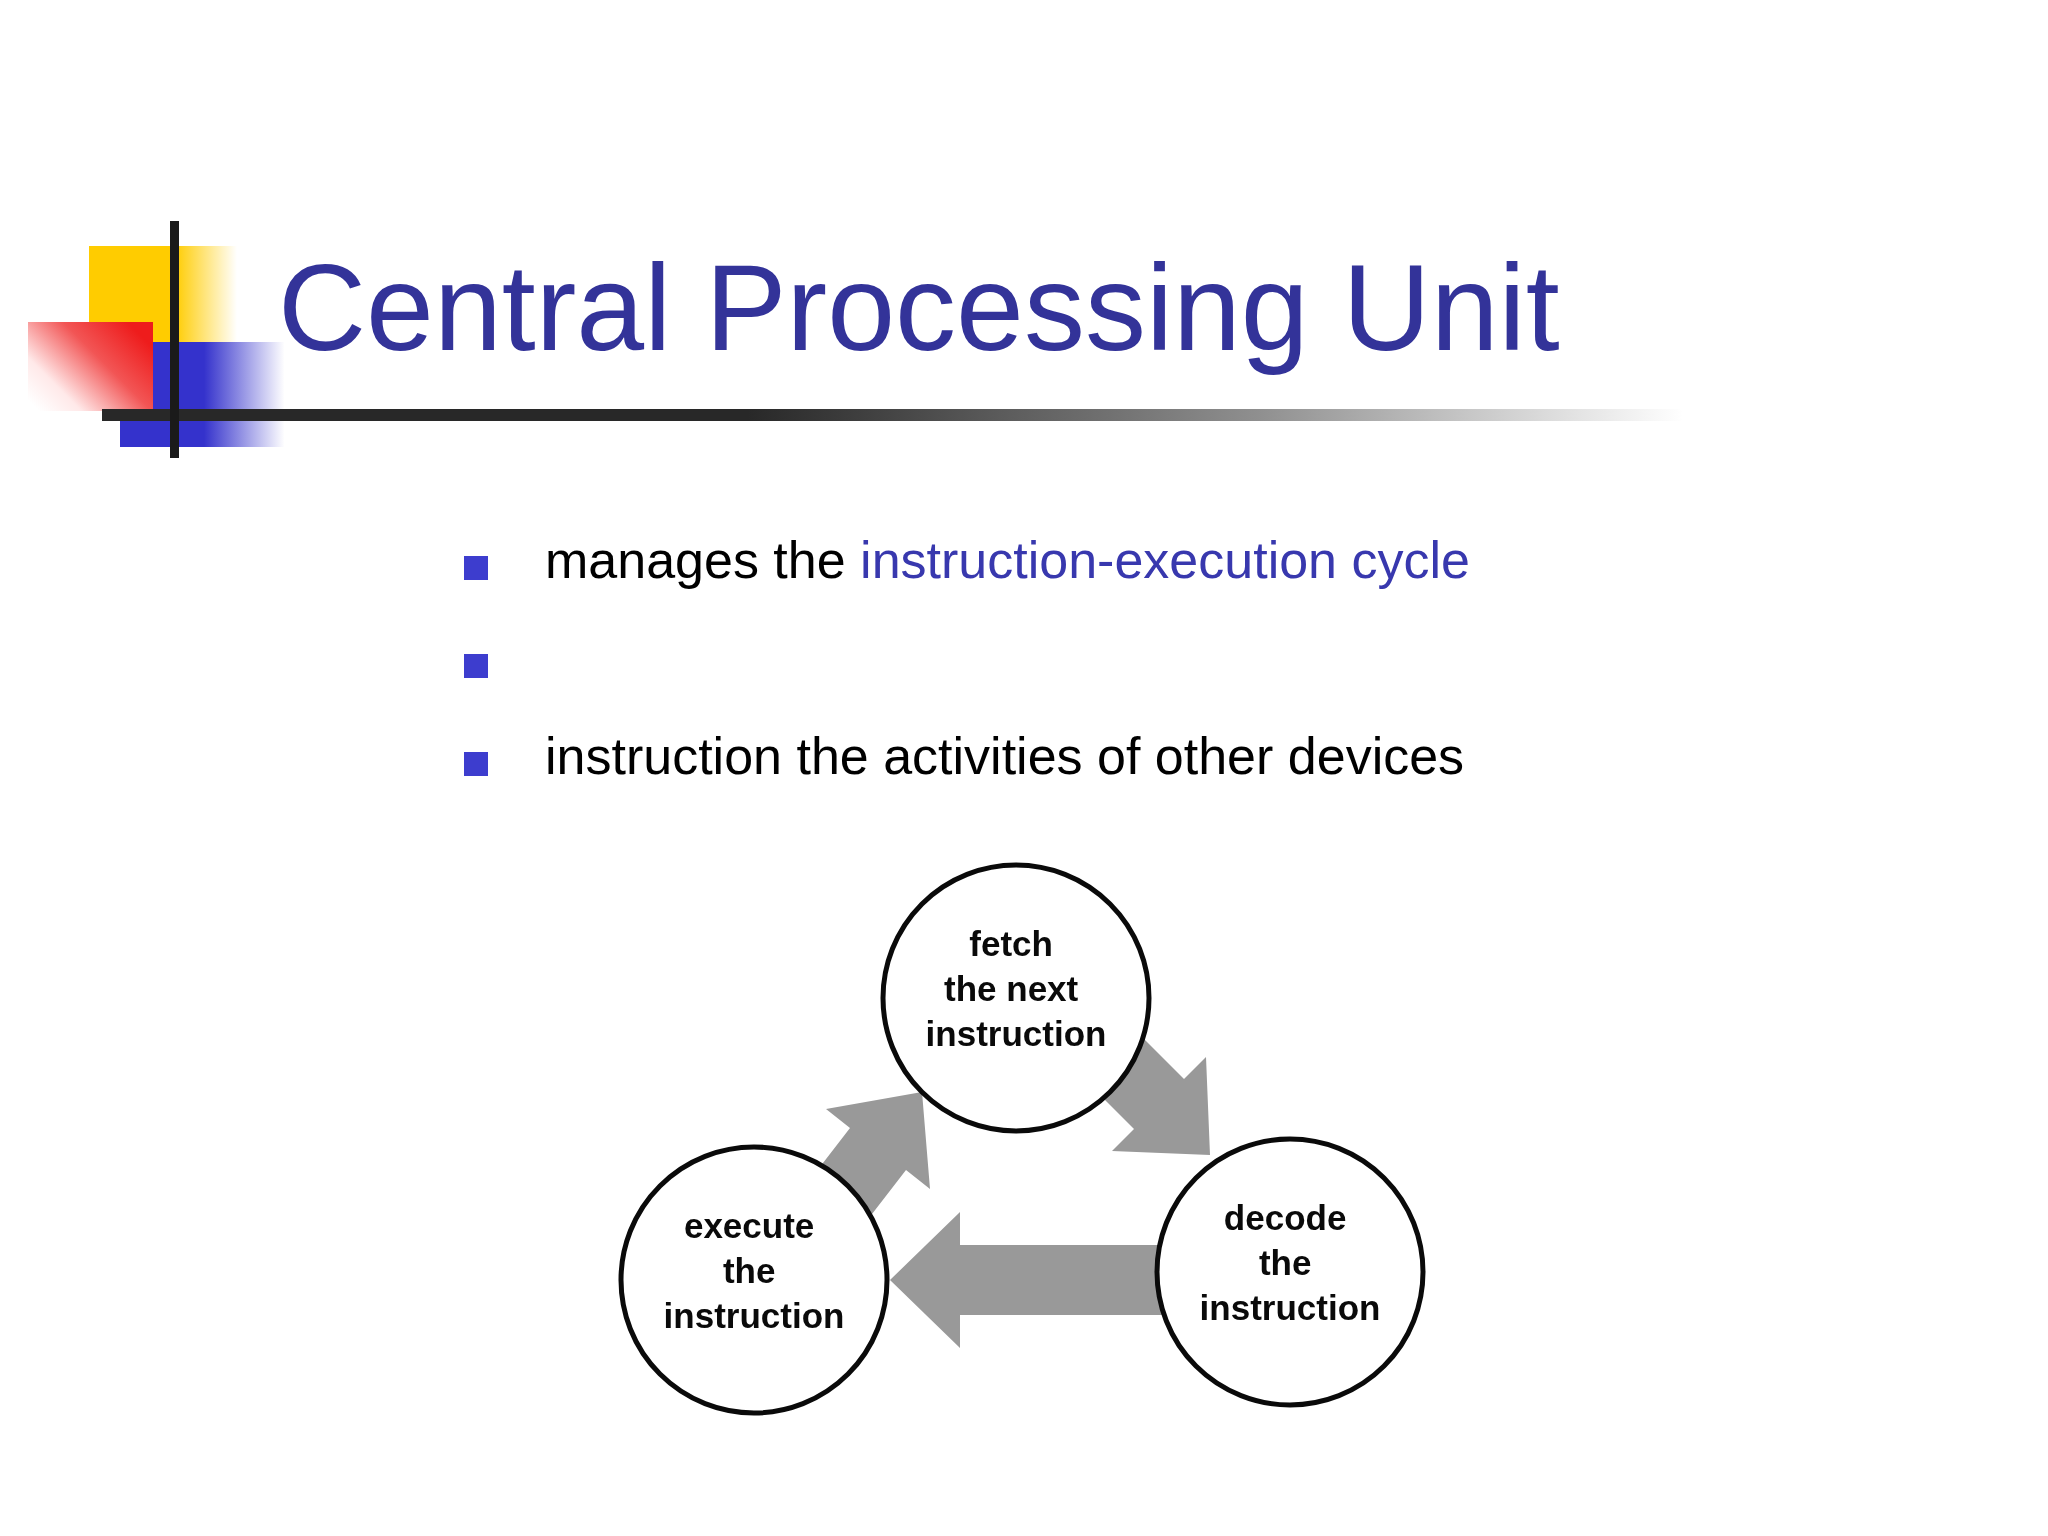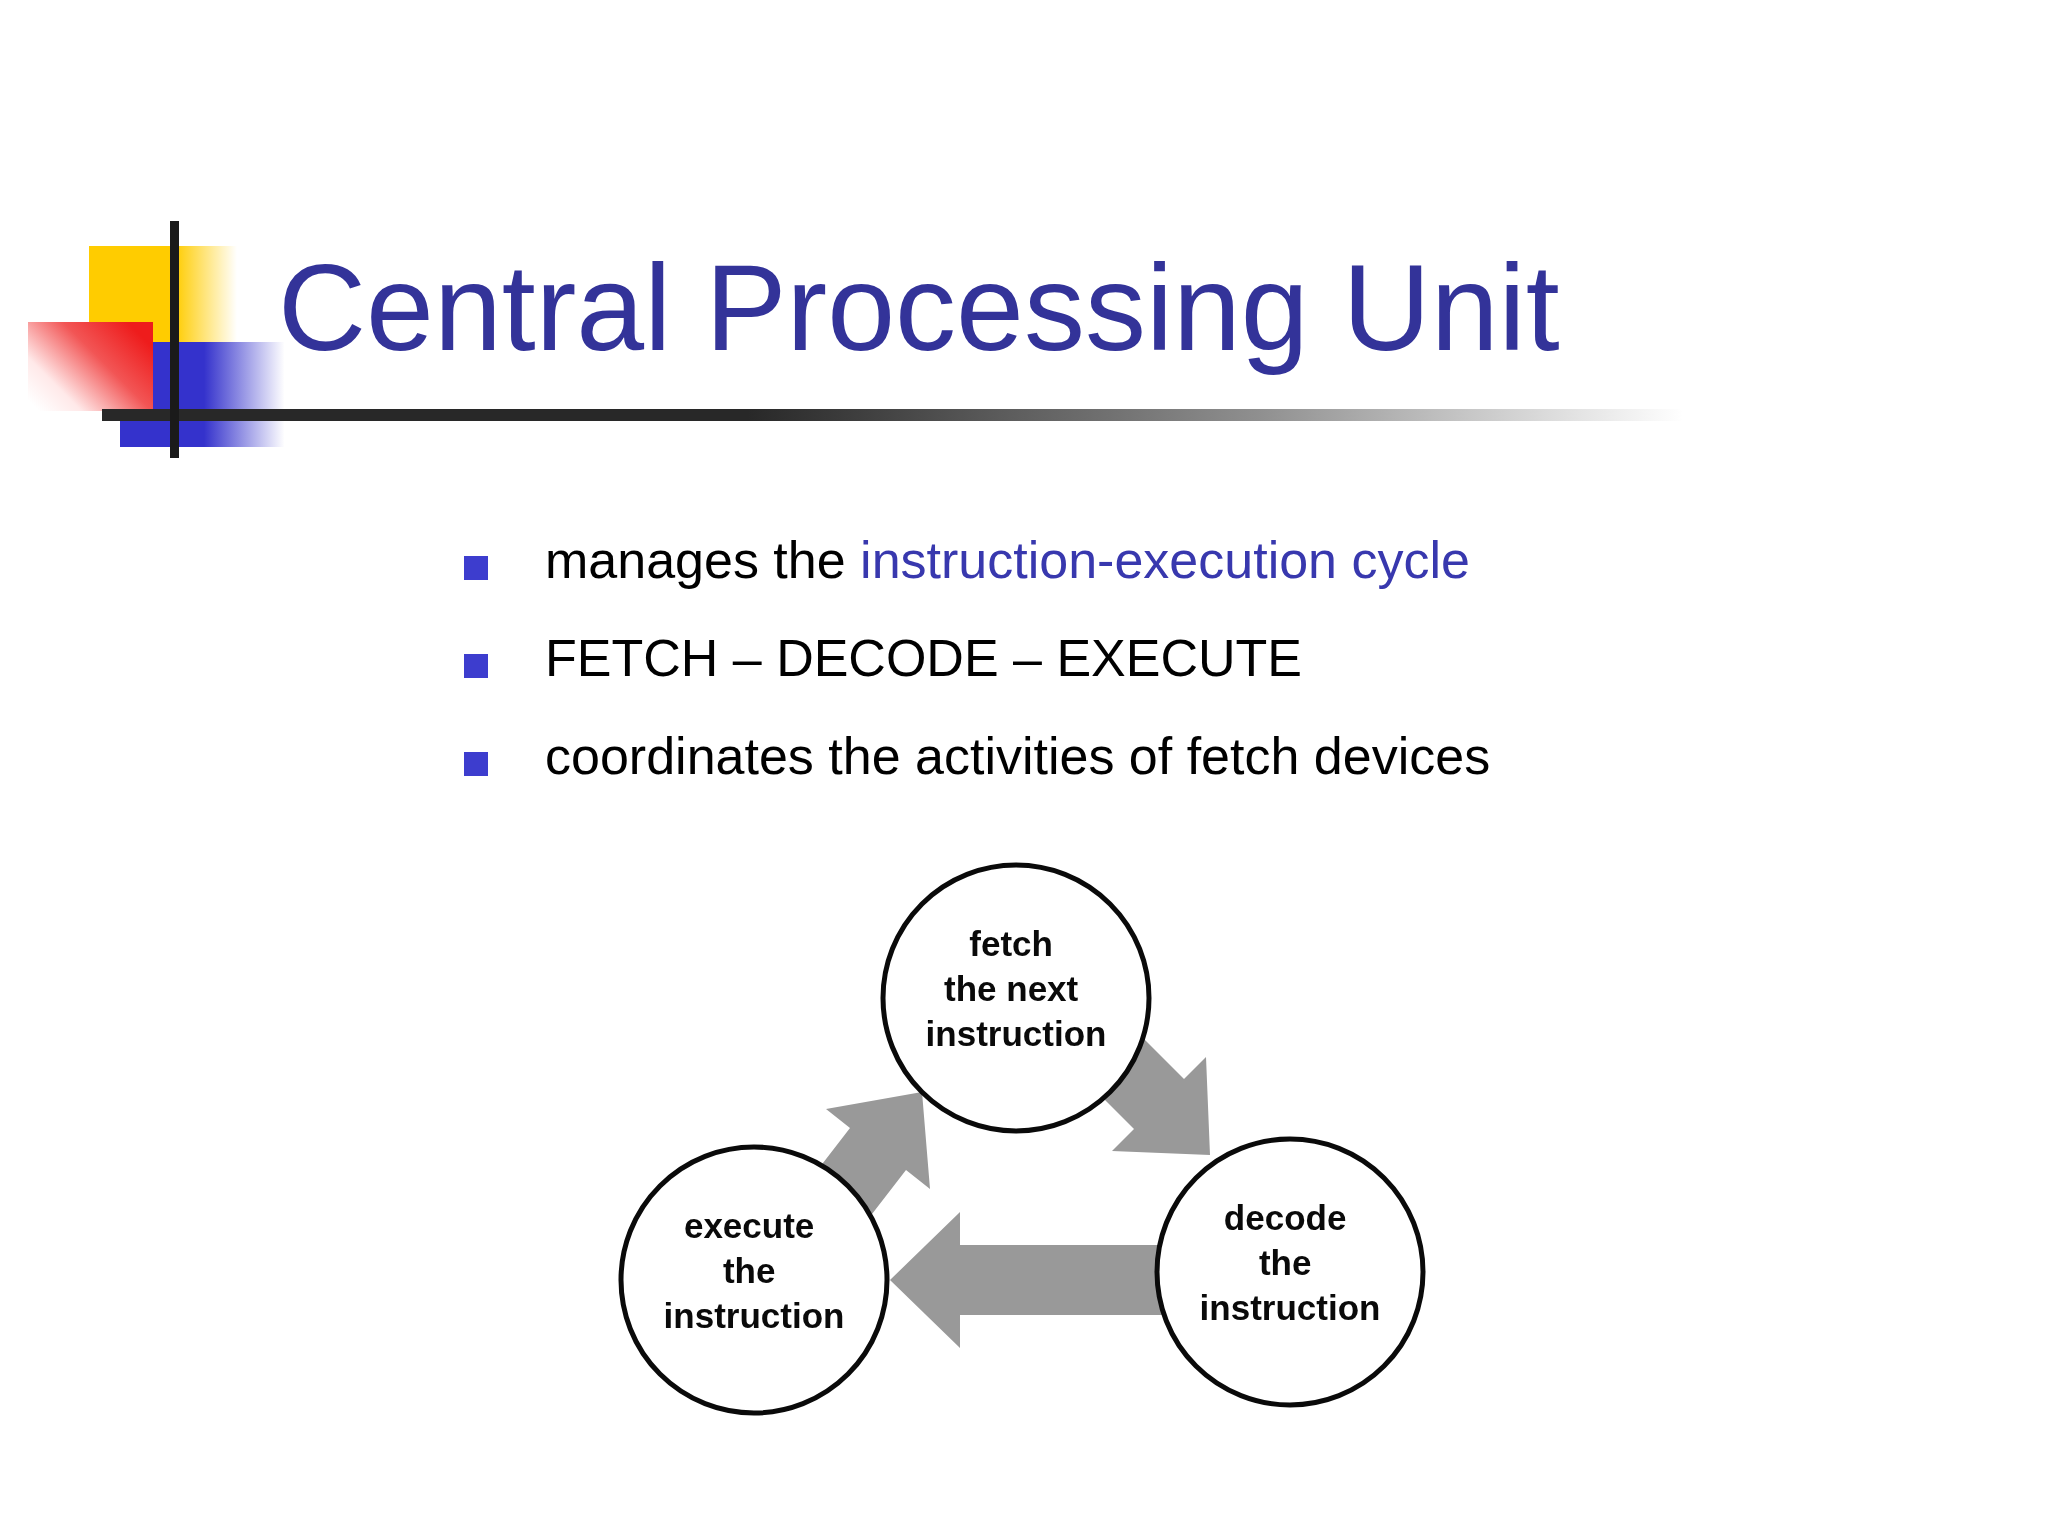--- a/index.html
+++ b/index.html
@@ -65,25 +65,24 @@
 
   <h1 class="title">Central Processing Unit</h1>
 
   <div class="bullets">
     <div class="bullet">
       <span class="marker"></span>
       <span class="bullet-text"><span>manages the </span><span class="hl">instruction-execution cycle</span></span>
     </div>
     <div class="bullet">
       <span class="marker"></span>
-      <span class="bullet-text"><span>FETCH – DECODE – EXECUTE</span><span class="hl"></span></span>
     </div>
     <div class="bullet">
       <span class="marker"></span>
-      <span class="bullet-text"><span>coordinates the activities of fetch devices</span><span class="hl"></span></span>
+      <span class="bullet-text"><span>instruction the activities of other devices</span><span class="hl"></span></span>
     </div>
   </div>
 
   <svg class="diagram" width="880" height="600" viewBox="0 0 880 600" xmlns="http://www.w3.org/2000/svg">
 
     <polygon class="arrow" points="212,389 290,288 266,269 362,252 370,349 346,330 268,431 257,388"></polygon>
     <polygon class="arrow" points="495,210 574,289 552,311 650,315 646,217 624,239 545,160 540,205"></polygon>
     <polygon class="arrow" points="620,405 400,405 400,372 330,440 400,508 400,475 620,475"></polygon>
 
     <g>

